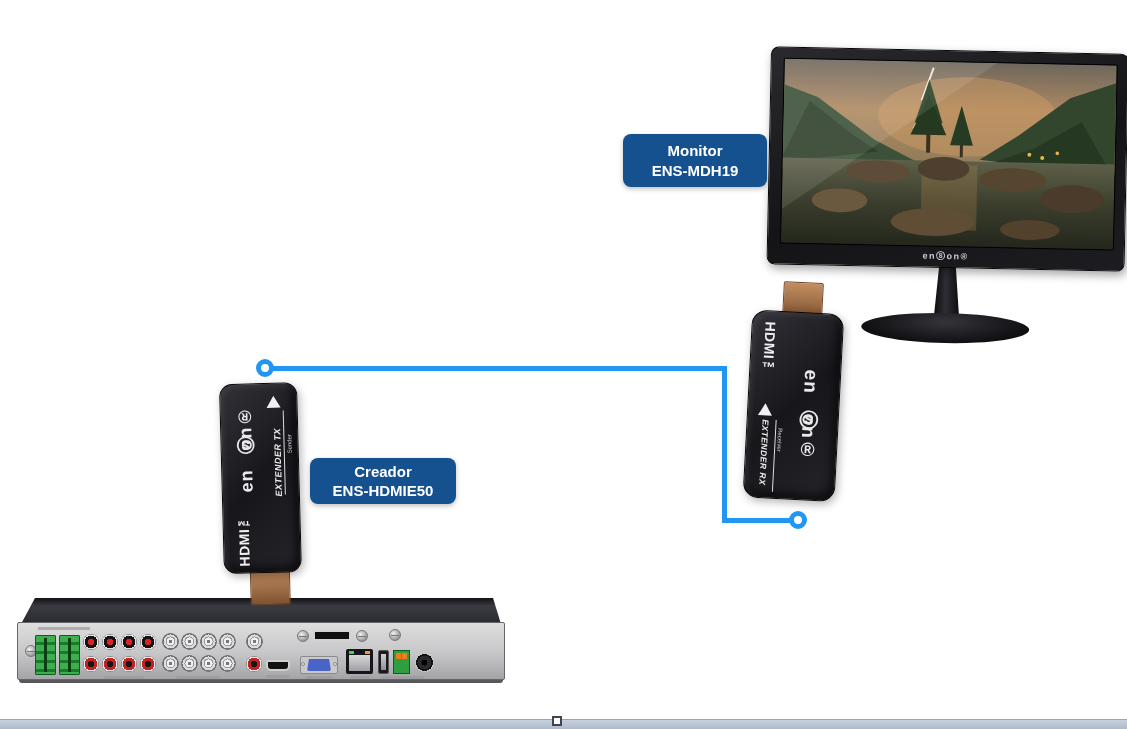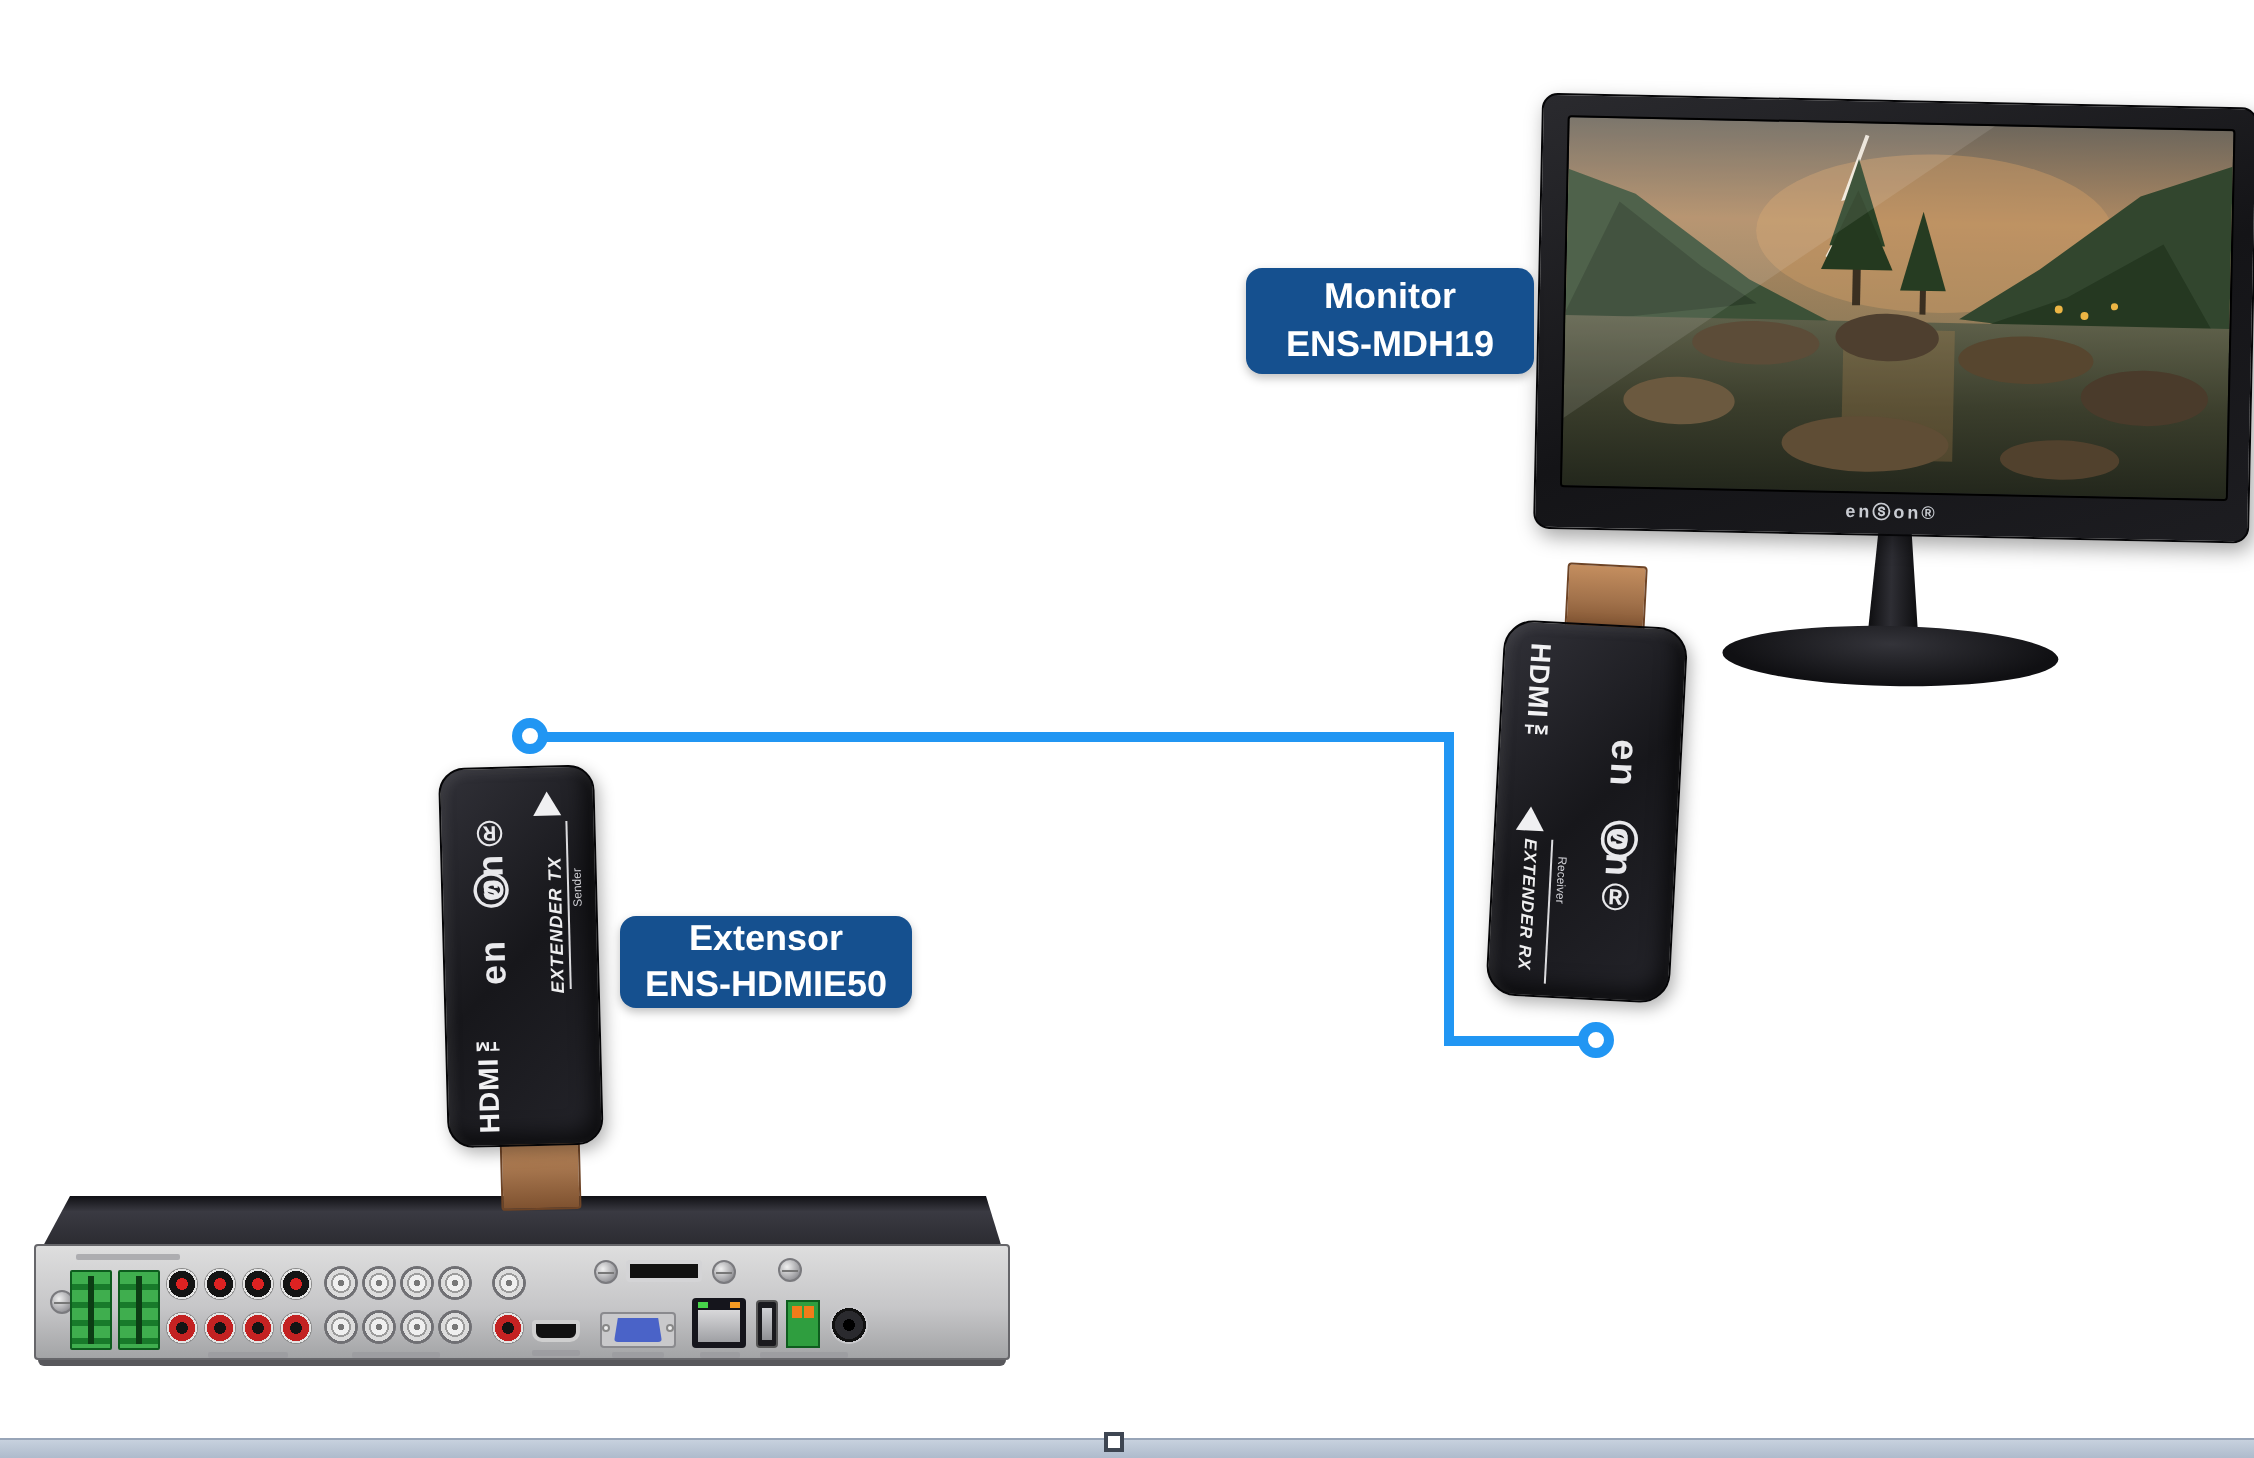--- a/index.html
+++ b/index.html
@@ -8,21 +8,21 @@
   }
   *{margin:0;padding:0;box-sizing:border-box;}
   html,body{background:#fff;}
   body{font-family:"Liberation Sans","DejaVu Sans",sans-serif;}
   .canvas{position:relative;width:1127px;height:729px;background:#fff;overflow:hidden;}
 
   
   .callout{
     position:absolute;z-index:10;background:var(--label-bg);color:#fff;
     border-radius:8px;display:flex;flex-direction:column;align-items:center;justify-content:center;
-    font-weight:bold;font-size:18px;line-height:1.28;text-align:center;
+    font-weight:bold;font-size:15px;line-height:1.28;text-align:center;
     box-shadow:0 2px 5px rgba(0,0,0,.25);
   }
   .callout-monitor{left:623px;top:134px;width:144px;height:53px;}
   .callout-extender{left:310px;top:458px;width:146px;height:46px;}
   .callout-source{left:407px;top:624px;width:150px;height:57px;font-size:16px;}
 
   
   .conn{position:absolute;background:var(--line-blue);z-index:4;}
   .conn-h1{left:270px;top:366px;width:455px;height:5px;}
   .conn-v1{left:722px;top:366px;width:5px;height:155px;}
@@ -182,21 +182,21 @@
       </svg>
       <div class="monitor-logo">enⓢon®</div>
     </div>
   </div>
 
   <div class="callout callout-monitor">
     <div>Monitor</div>
     <div>ENS-MDH19</div>
   </div>
   <div class="callout callout-extender">
-    <div>Extensor</div>
+    <div>Creador</div>
     <div>ENS-HDMIE50</div>
   </div>
 
   <div class="conn conn-h1"></div>
   <div class="conn conn-v1"></div>
   <div class="conn conn-h2"></div>
   <div class="conn-node node-tx"></div>
   <div class="conn-node node-rx"></div>
 
   <div class="tx-group">

